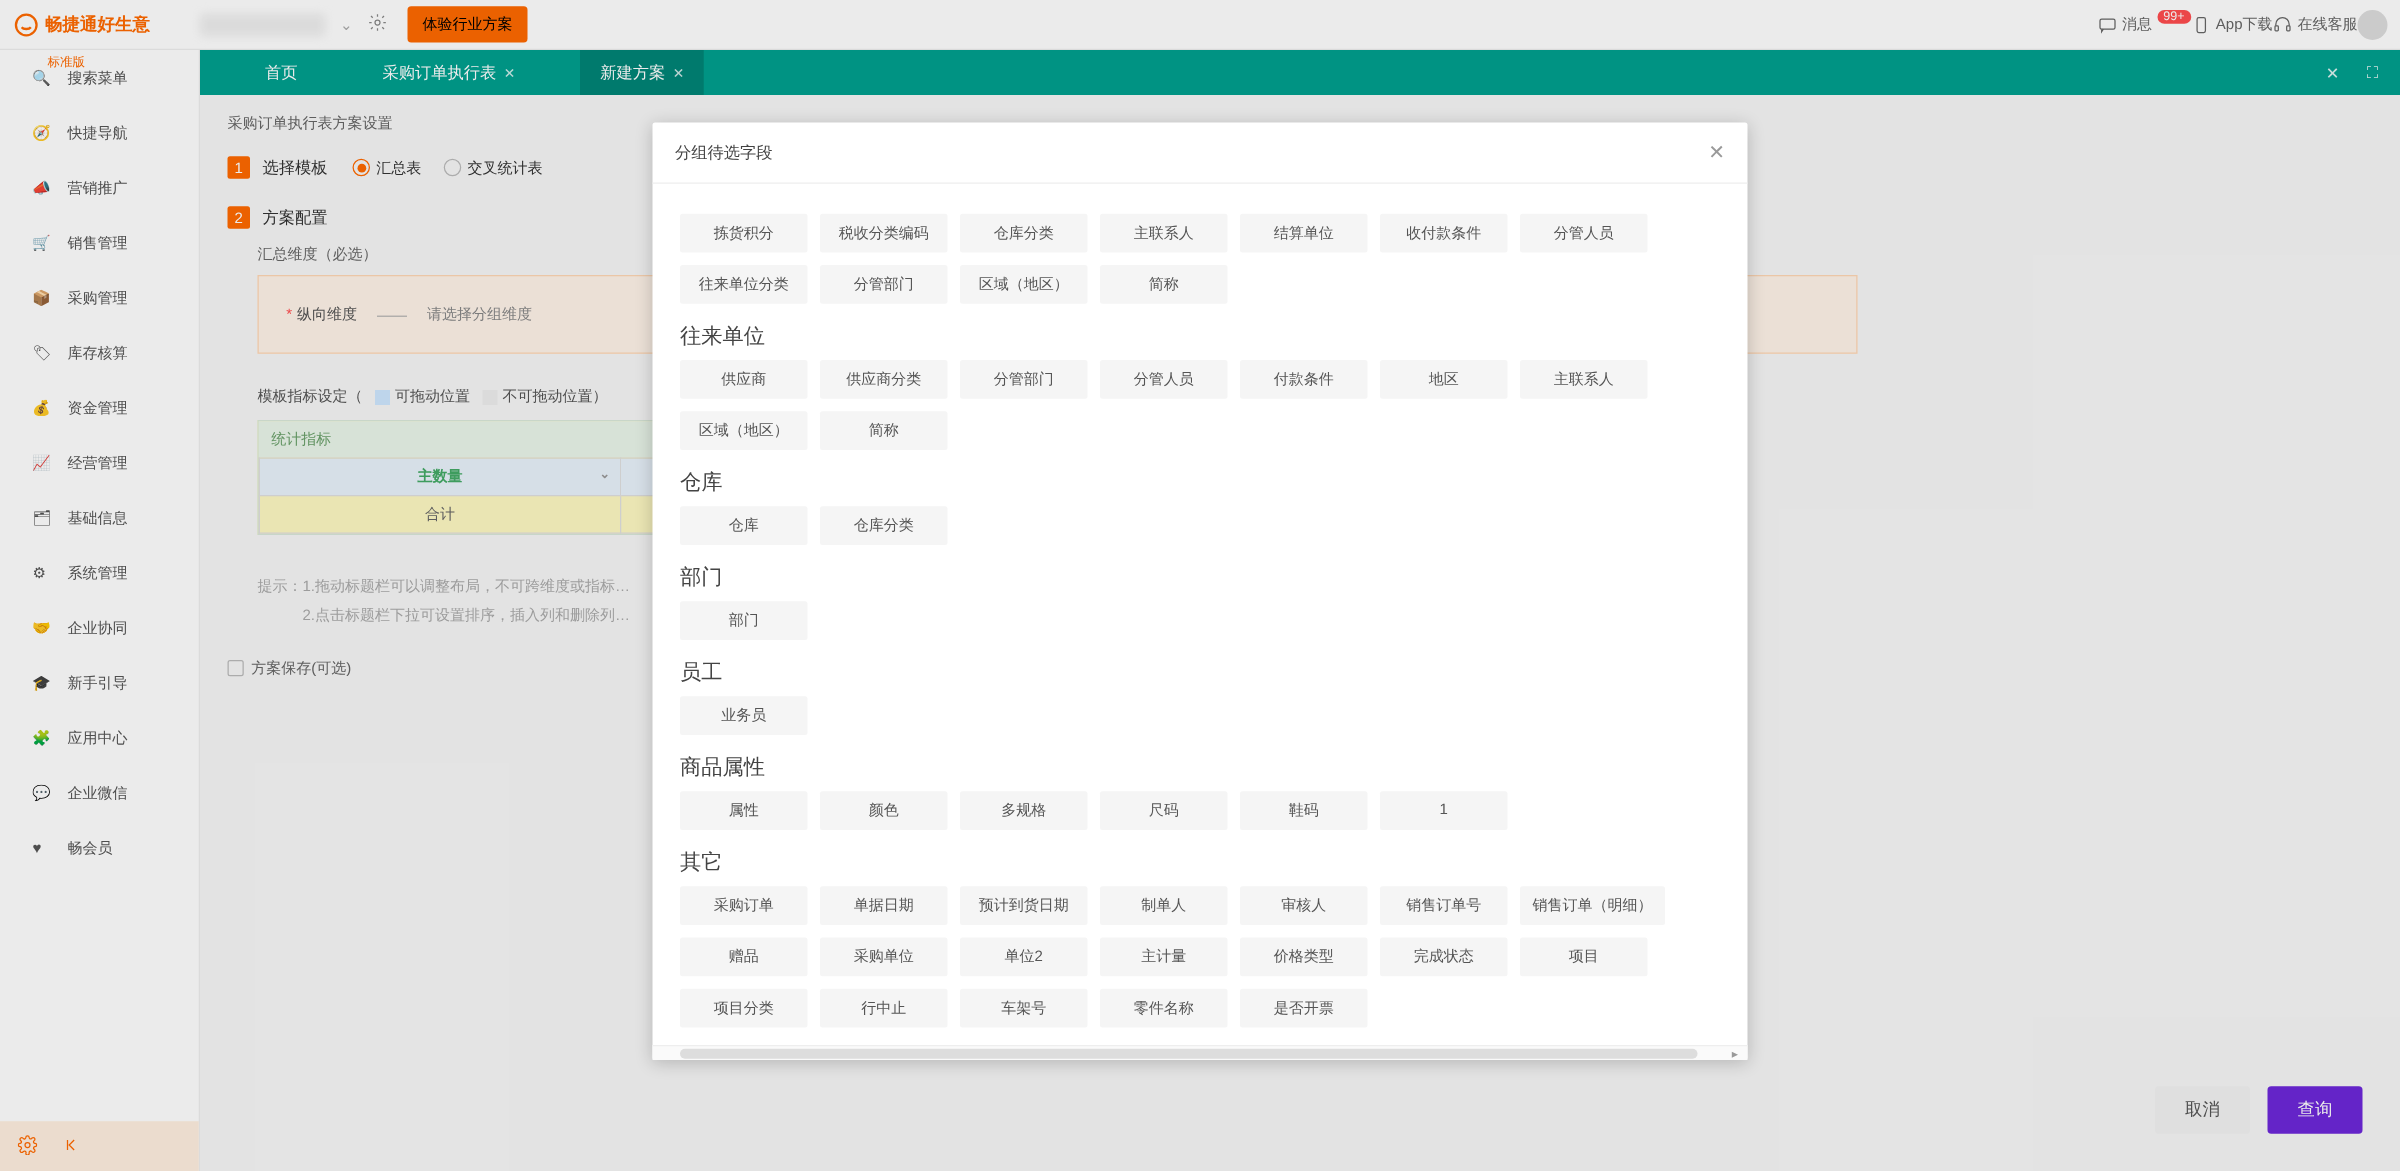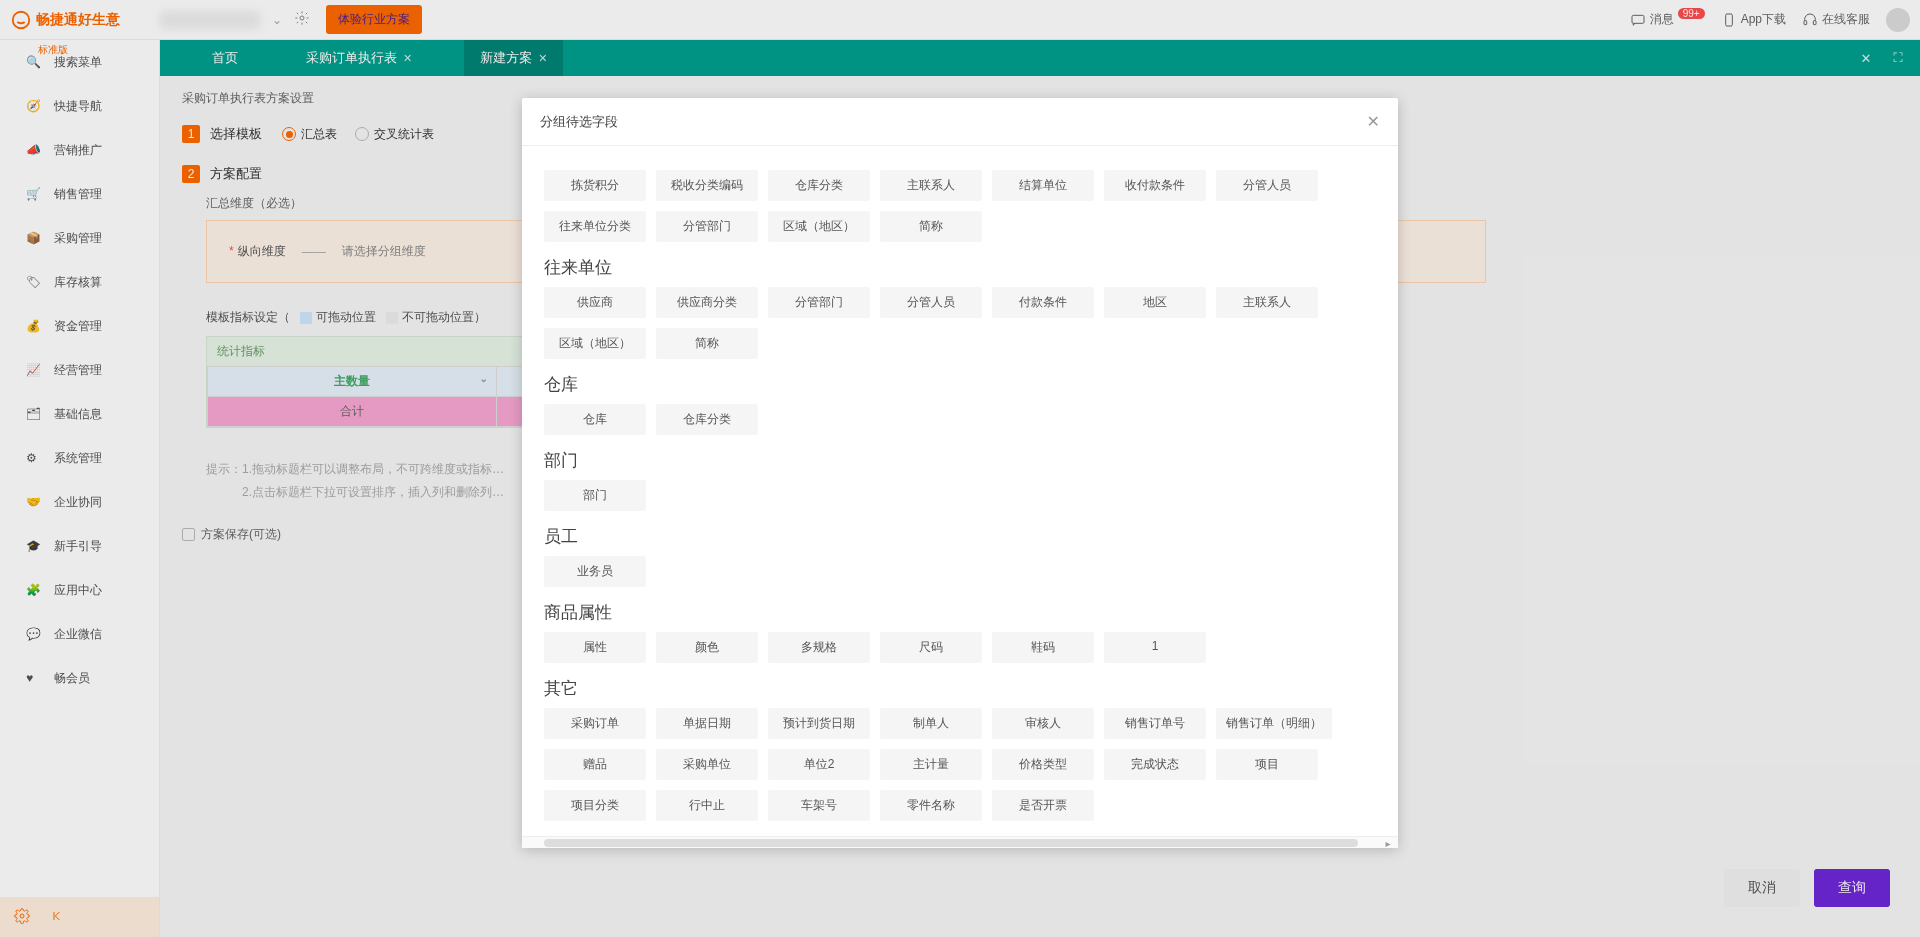--- a/index.html
+++ b/index.html
@@ -8,22 +8,22 @@
 
 
 .header { height: 40px; display: flex; align-items: center; padding: 0 10px; background: #fff; border-bottom: 1px solid #eee; }
 .logo { display: flex; align-items: center; color: #ff6a00; font-weight: bold; font-size: 14px; }
 .logo svg { width: 22px; height: 22px; margin-right: 4px; }
 .logo-sub { font-size: 10px; color: #ff6a00; position: absolute; left: 38px; top: 43px; text-align: center; }
 .company { margin-left: 40px; display: flex; align-items: center; color: #888; cursor: pointer; }
 .company-blur { filter: blur(4px); background: #eee; width: 100px; height: 18px; border-radius: 2px; margin-right: 6px; }
 .company .arrow { margin: 0 6px; color: #aaa; }
 .gear { color: #888; margin-left: 6px; cursor: pointer; }
-.btn-orange { background: #ff6a00; color: #4c1d95; border: none; padding: 6px 12px; border-radius: 3px; margin-left: 16px; cursor: pointer; font-size: 12px; }
-.header-right { margin-left: auto; display: flex; align-items: center; gap: 16px; color: #666; font-size: 12px; }
+.btn-orange { background: #ff6a00; color: #000000; border: none; padding: 6px 12px; border-radius: 3px; margin-left: 16px; cursor: pointer; font-size: 12px; }
+.header-right { margin-left: auto; display: flex; align-items: center; gap: 0; color: #666; font-size: 12px; }
 .header-right .item { display: flex; align-items: center; gap: 4px; cursor: pointer; }
 .badge { background: #ff4d4f; color: #fff; border-radius: 8px; font-size: 10px; padding: 0 5px; position: relative; top: -6px; }
 .avatar { width: 24px; height: 24px; border-radius: 50%; background: #ddd; }
 
 
 .body { display: flex; flex: 1; min-height: 0; }
 .sidebar { width: 160px; background: #fff; border-right: 1px solid #eee; display: flex; flex-direction: column; }
 .sidebar ul { list-style: none; flex: 1; overflow: auto; }
 .sidebar li { display: flex; align-items: center; height: 44px; padding-left: 26px; color: #555; cursor: pointer; gap: 12px; }
 .sidebar-footer { height: 40px; background: #ffefe0; display: flex; align-items: center; padding: 0 14px; gap: 20px; }
@@ -56,21 +56,21 @@
 .field-req::before { content: "*"; color: #ff4d4f; margin-right: 4px; }
 .dash { color: #aaa; }
 .placeholder-link { color: #888; cursor: pointer; }
 
 .tmpl-row { display: flex; align-items: center; gap: 6px; margin-top: 26px; color: #555; }
 .legend { display: inline-flex; align-items: center; gap: 4px; margin-left: 4px; }
 .sq { width: 12px; height: 12px; display: inline-block; }
 .sq.blue { background: #cfe8ff; }
 .sq.gray { background: #eee; }
 
-.grid { margin-top: 10px; border: 1px solid #d9e9d9; width: 520px; background: #f9a8d4; }
+.grid { margin-top: 10px; border: 1px solid #d9e9d9; width: 520px; background: #fef9c3; }
 .grid .ghead { background: #eaf6ea; color: #6aa06a; font-size: 12px; padding: 6px 10px; }
 .grid table { width: 100%; border-collapse: collapse; }
 .grid th, .grid td { border: 1px solid #e0e0e0; padding: 6px 10px; text-align: center; font-size: 12px; color: #666; }
 .grid th { background: #e9f2fb; color: #4a6; position: relative; }
 .grid th .dd { position: absolute; right: 8px; color: #999; font-size: 10px; }
 
 .tips { margin-top: 30px; color: #aaa; line-height: 1.9; font-size: 12px; }
 .save-row { margin-top: 22px; display: flex; align-items: center; gap: 6px; color: #666; }
 .cb { width: 13px; height: 13px; border: 1px solid #bbb; border-radius: 2px; display: inline-block; }
 

